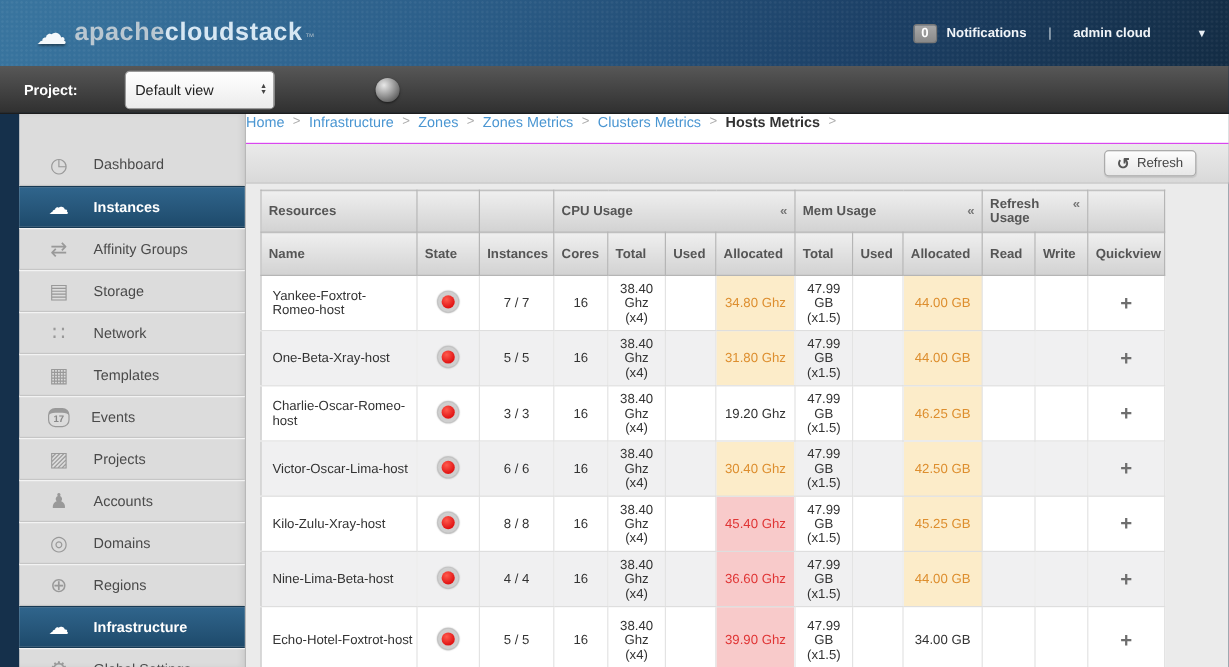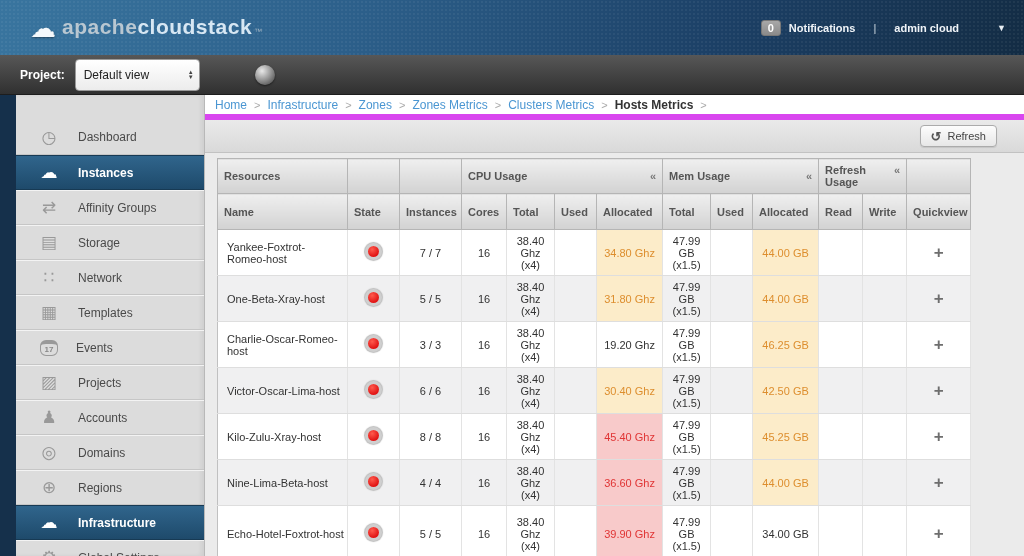--- a/index.html
+++ b/index.html
@@ -22,21 +22,21 @@
   .logo-tm { font-size:8px; color:#9fb3c2; vertical-align:super; margin-left:2px; }
   .topbar-right { margin-left:auto; margin-right:18px; display:flex; align-items:center;
     font-size:11px; font-weight:bold; color:#f0f4f8; }
   .notif-badge { background:linear-gradient(#a8a8a8,#8a8a8a); border:1px solid #777;
     border-radius:3px; color:#fff; padding:1px 6px; font-size:11px; margin-right:8px; }
   .topbar-sep { margin:0 18px; color:#cdd8e0; font-weight:normal; }
   .user-caret { margin-left:38px; font-size:9px; color:#e8eef3; }
 
   
   .projectbar { height:40px; flex:0 0 40px; display:flex; align-items:center;
-    background:linear-gradient(#575757,#303030); border-bottom:1px solid #1d1d1d; }
+    background:linear-gradient(#575757,#303030); border-bottom:1px solid #1d1d1d;gap:29px; }
   .project-label { color:#fff; font-size:12px; font-weight:bold; margin-left:20px; }
   .project-select { margin-left:10px; width:125px; height:32px; background:linear-gradient(#fff,#ececec);
     border:1px solid #9a9a9a; border-radius:4px; display:flex; align-items:center;
     font-size:12px; color:#222; padding-left:8px; cursor:pointer; }
   .stepper { margin-left:auto; margin-right:5px; display:flex; flex-direction:column;
     font-size:6px; line-height:5px; color:#444; }
   .globe { width:20px; height:20px; border-radius:50%; margin-left:55px;
     background:radial-gradient(circle at 35% 30%, #e8e8e8, #9a9a9a 45%, #5c5c5c 80%);
     box-shadow:0 1px 2px rgba(0,0,0,.5); cursor:pointer; }
 
@@ -53,22 +53,22 @@
     border:1px solid #999; border-top:4px solid #999; border-radius:6px; padding:1px 0; }
   .slabel { margin-left:18px; font-size:12px; color:#4a4a4a; }
   .side-item.active { background:linear-gradient(#30658c,#1e4a6b); border-top:1px solid #173a54;
     border-bottom:1px solid #173a54; }
   .side-item.active .sicon { color:#fff; }
   .side-item.active .slabel { color:#fff; font-weight:bold; }
 
   .content { flex:1; display:flex; flex-direction:column; background:#ebebeb; min-width:0; }
 
   
-  .breadcrumbbar { height:25px; flex:0 0 25px; background:#fff; border-bottom:6px solid #d946ef;
-    display:flex; align-items:center; font-size:12px; padding-left:10px; }
+  .breadcrumbbar { height:25px; flex:0 0 25px; background:#fff; border-bottom:1px solid #d946ef;
+    display:flex; align-items:flex-start; font-size:12px; }
   .crumb { color:#4a96d2; cursor:pointer; }
   .crumb.current { color:#333; font-weight:bold; cursor:default; }
   .crumb-sep { color:#aaa; margin:0 7px; font-size:11px; }
 
   
   .toolbar { height:33px; flex:0 0 33px; background:linear-gradient(#eaeaea,#d9d9d9);
     border-bottom:1px solid #c2c2c2; display:flex; align-items:center; justify-content:flex-end; }
   .refresh-btn { margin-right:27px; height:22px; display:flex; align-items:center;
     background:linear-gradient(#fdfdfd,#e7e7e7); border:1px solid #ababab; border-radius:4px;
     padding:0 10px; font-size:11px; color:#444; cursor:pointer; box-shadow:0 1px 1px rgba(0,0,0,.1); }

